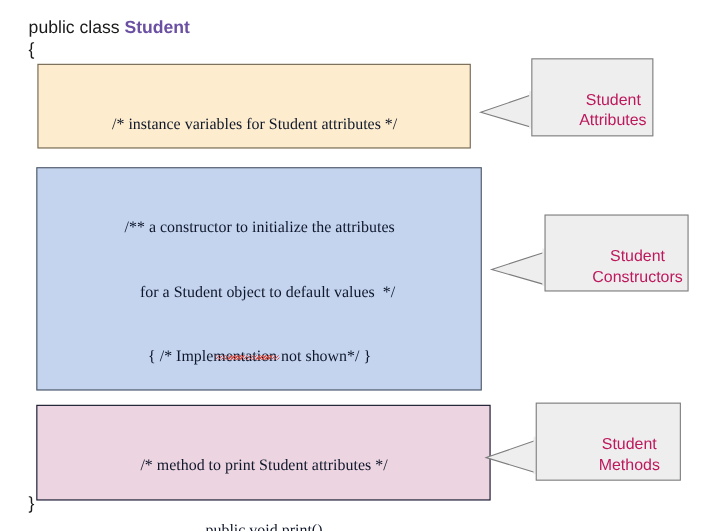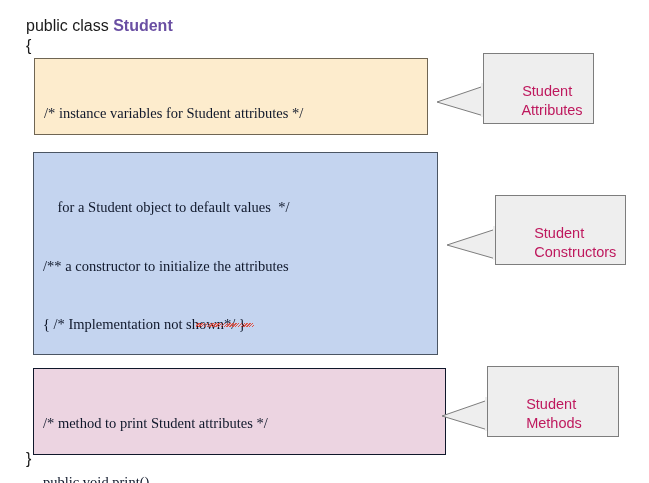--- a/index.html
+++ b/index.html
@@ -14,20 +14,21 @@
     overflow: hidden;
     font-family: "Liberation Sans", sans-serif;
     -webkit-font-smoothing: antialiased;
   }
 
   .canvas {
     position: absolute;
     left: 0; top: 0;
     width: 649px;
     height: 483px;
+    text-align: center;
   }
 
   
   .class-decl {
     position: absolute;
     left: 26px;
     top: 16px;
     font-size: 16px;
     line-height: 20px;
     color: #1a1a1a;
@@ -185,22 +186,22 @@
 
   <div class="brace-open">{</div>
 
   <div class="code-box box-attributes">
     <span class="ln">/* instance variables for Student attributes */</span>
     <span class="ln">private String name;</span>
     <span class="ln">private String email;</span>
   </div>
 
   <div class="code-box box-constructors">
+    <span class="ln">/** a constructor to initialize the attributes</span>
     <span class="ln">    for a Student object to default values  */</span>
-    <span class="ln">/** a constructor to initialize the attributes</span>
     <span class="ln">{ /* Implementation not shown*/ }</span>
     <span class="spacer-line"></span>
     
     
     
     
   </div>
   <div class="squiggle"></div>
 
   <div class="code-box box-methods">

